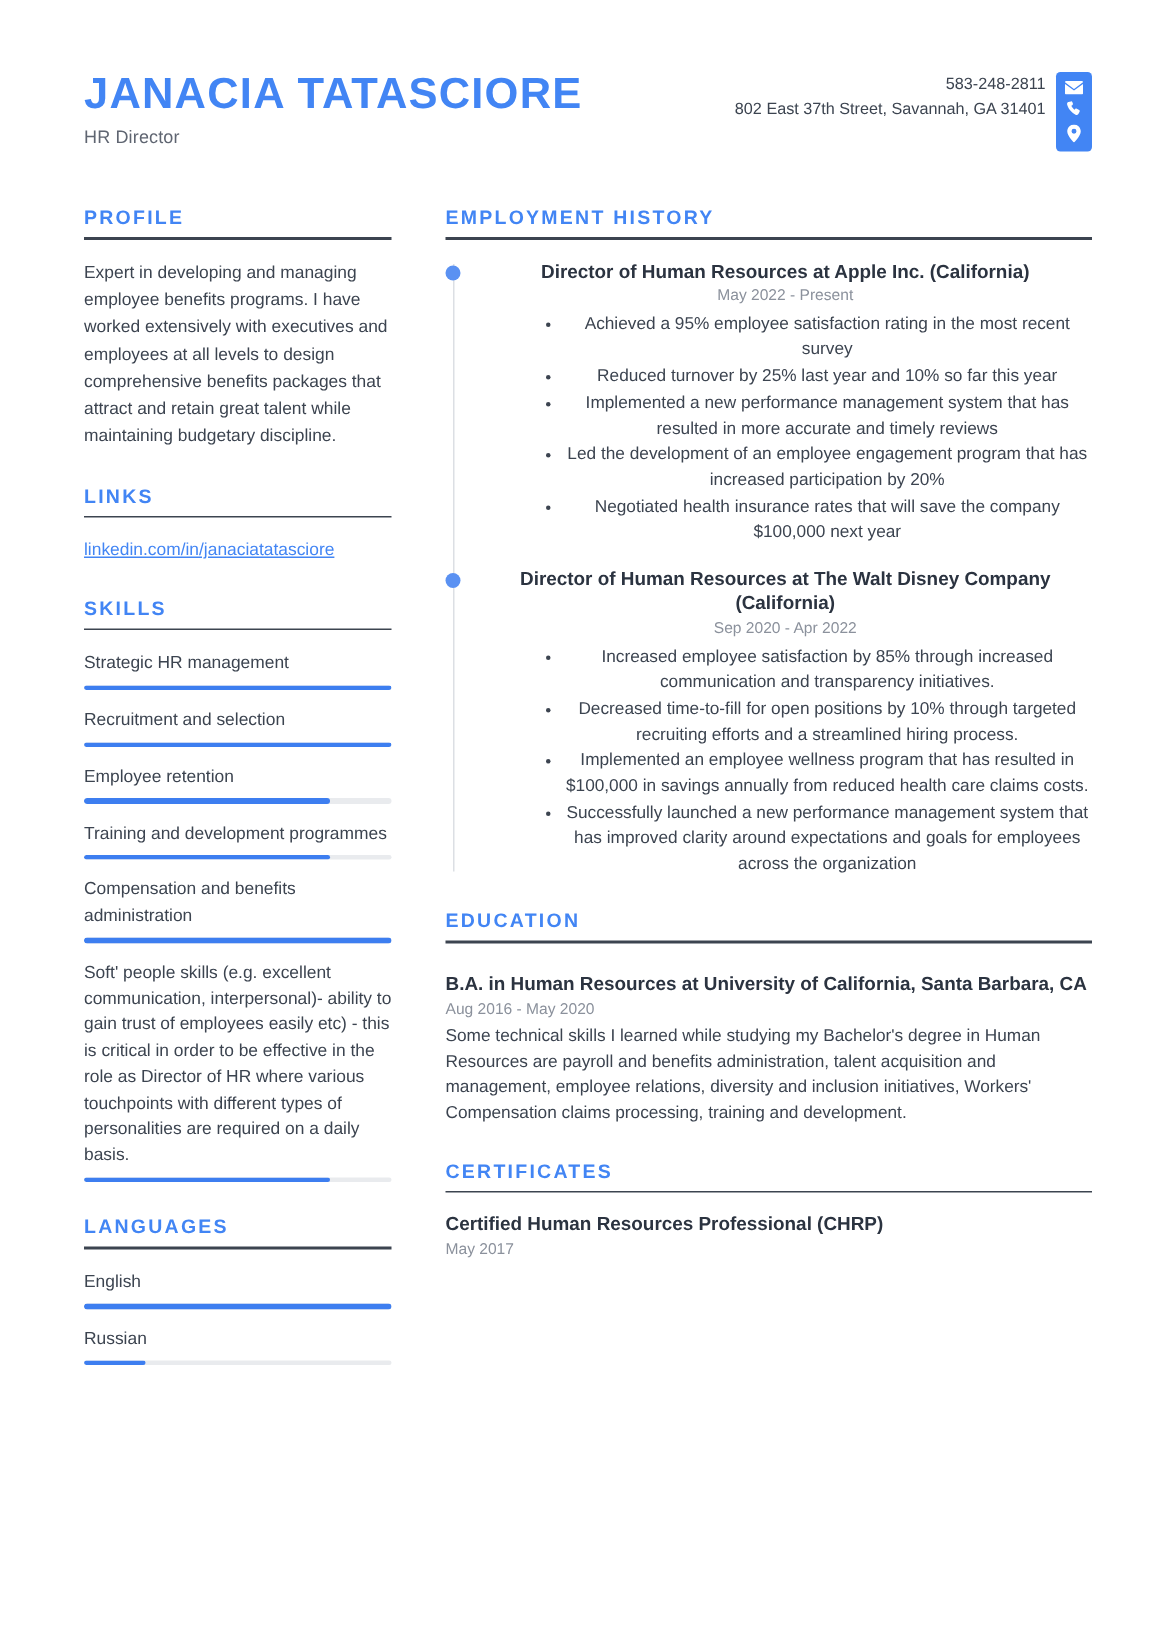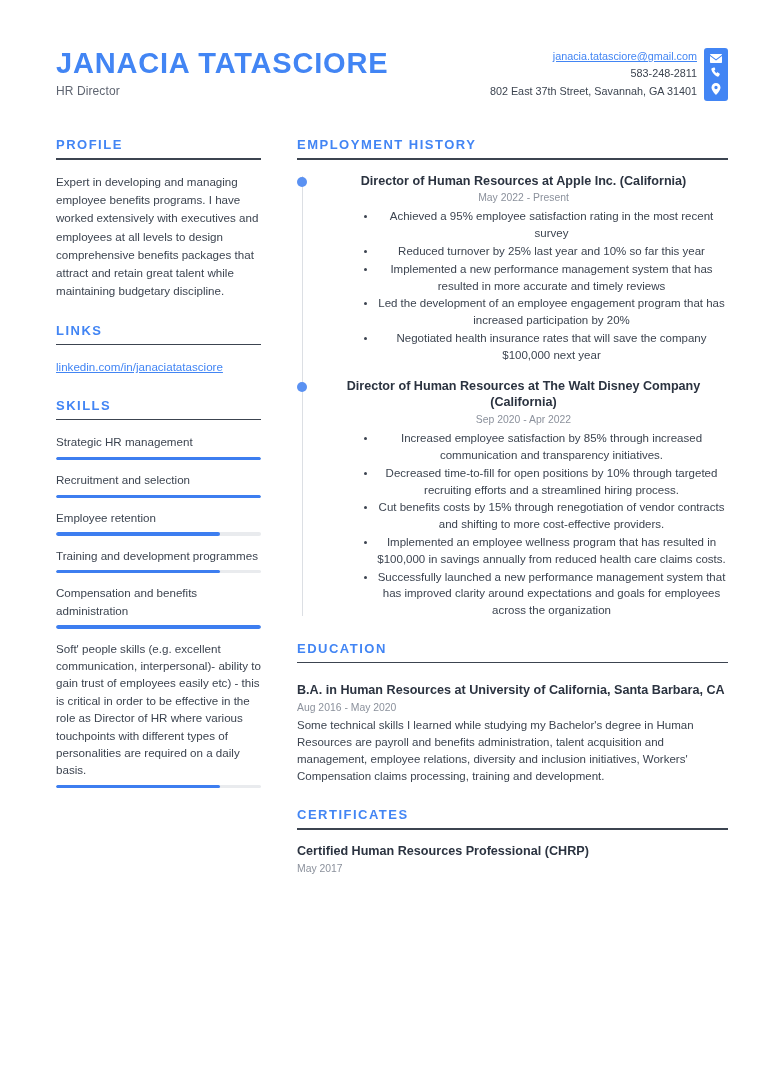--- a/index.html
+++ b/index.html
@@ -203,21 +203,20 @@
 <div class="page">
 
   <div class="header">
     <div class="identity">
       <div class="name">JANACIA TATASCIORE</div>
       <div class="job-title">HR Director</div>
     </div>
 
     <div class="contact-wrap">
       <div class="contact-lines">
-        <div><a class="contact-email" href="#">janacia.tatasciore@gmail.com</a></div>
         <div>583-248-2811</div>
         <div>802 East 37th Street, Savannah, GA 31401</div>
       </div>
       <div class="icon-strip">
         <span>
           <svg width="12" height="9" viewBox="0 0 16 12">
               <path d="M1 0h14a1 1 0 0 1 1 1L8 7 0 1a1 1 0 0 1 1-1zM0 2.6l8 5.9 8-5.9V11a1 1 0 0 1-1 1H1a1 1 0 0 1-1-1z"></path>
             </svg>
         </span>
         <span>
@@ -288,20 +287,38 @@
             </div>
             <div class="bar-item">
               <div class="bar-label">Soft' people skills  (e.g. excellent communication, interpersonal)- ability to gain trust of employees easily etc)  - this is critical in order to be effective in the role as Director of HR where various touchpoints with different types of personalities are required on a daily basis.</div>
               <div class="bar-track">
                 <div class="bar-fill" style="width: 80%;"></div>
               </div>
             </div>
           </div>
       </div>
 
+      <div class="section">
+        <div class="section-title">LANGUAGES</div>
+        <div class="section-rule"></div>
+        <div id="languages-list">
+            <div class="bar-item">
+              <div class="bar-label">English</div>
+              <div class="bar-track">
+                <div class="bar-fill" style="width: 100%;"></div>
+              </div>
+            </div>
+            <div class="bar-item">
+              <div class="bar-label">Russian</div>
+              <div class="bar-track">
+                <div class="bar-fill" style="width: 20%;"></div>
+              </div>
+            </div>
+          </div>
+      </div>
 
     </div>
 
     <div class="col-right">
 
       <div class="section">
         <div class="section-title">EMPLOYMENT HISTORY</div>
         <div class="section-rule"></div>
         <div class="timeline">
           <div class="timeline-axis"></div>
@@ -318,21 +335,20 @@
                   <li>Negotiated health insurance rates that will save the company $100,000 next year</li>
                 </ul>
               </div>
               <div class="job">
                 <div class="job-dot"></div>
                 <div class="entry-title">Director of Human Resources at The Walt Disney Company (California)</div>
                 <div class="entry-date">Sep 2020 - Apr 2022</div>
                 <ul class="entry-bullets">
                   <li>Increased employee satisfaction by 85% through increased communication and transparency initiatives.</li>
                   <li>Decreased time-to-fill for open positions by 10% through targeted recruiting efforts and a streamlined hiring process.</li>
-                  <li>Cut benefits costs by 15% through renegotiation of vendor contracts and shifting to more cost-effective providers.</li>
                   <li>Implemented an employee wellness program that has resulted in $100,000 in savings annually from reduced health care claims costs.</li>
                   <li>Successfully launched a new performance management system that has improved clarity around expectations and goals for employees across the organization</li>
                 </ul>
               </div>
             </div>
         </div>
       </div>
 
       <div class="section">
         <div class="section-title">EDUCATION</div>

